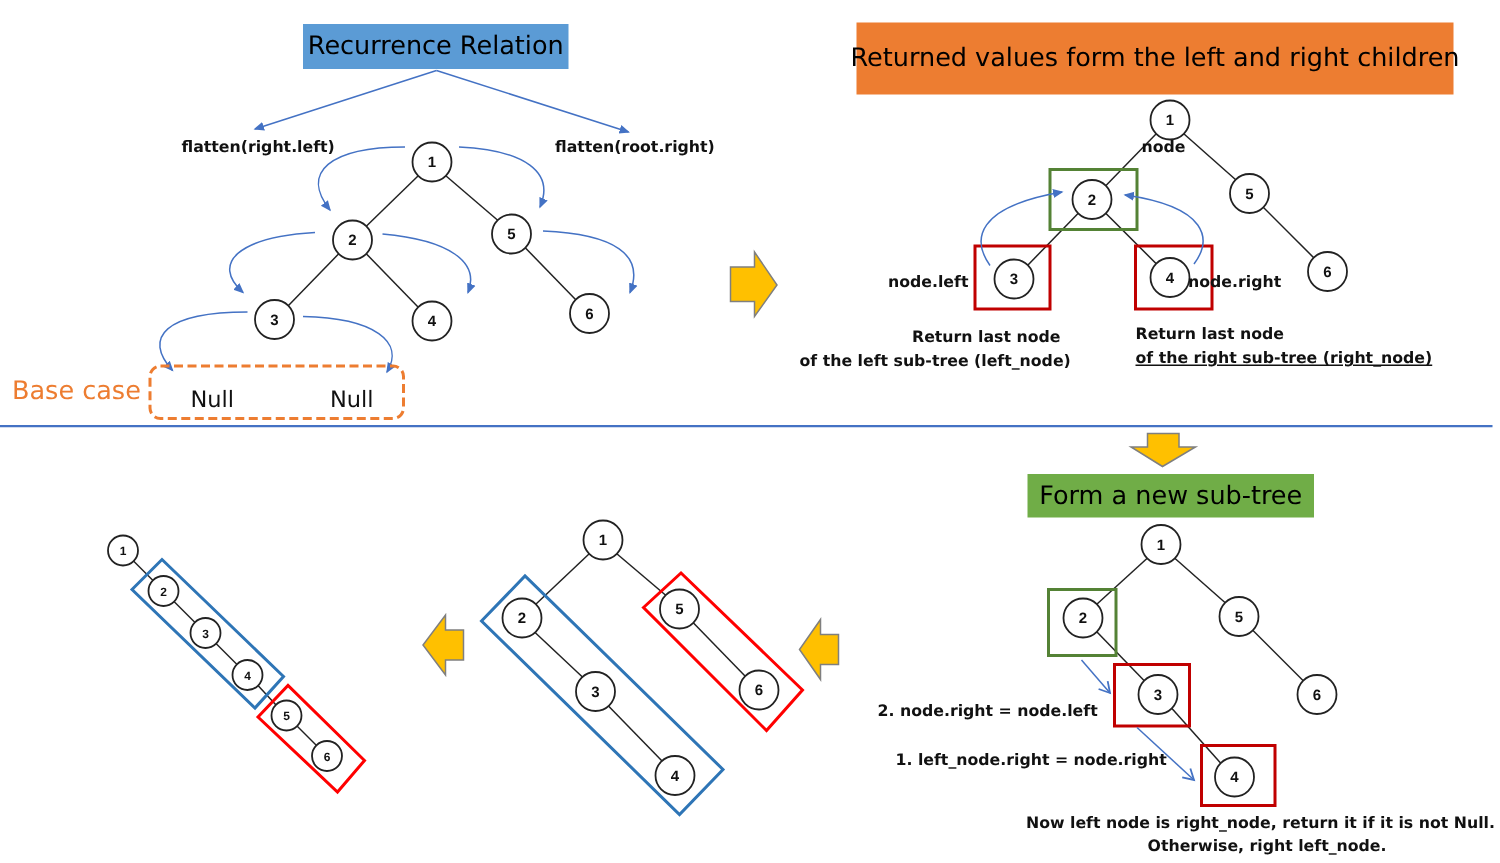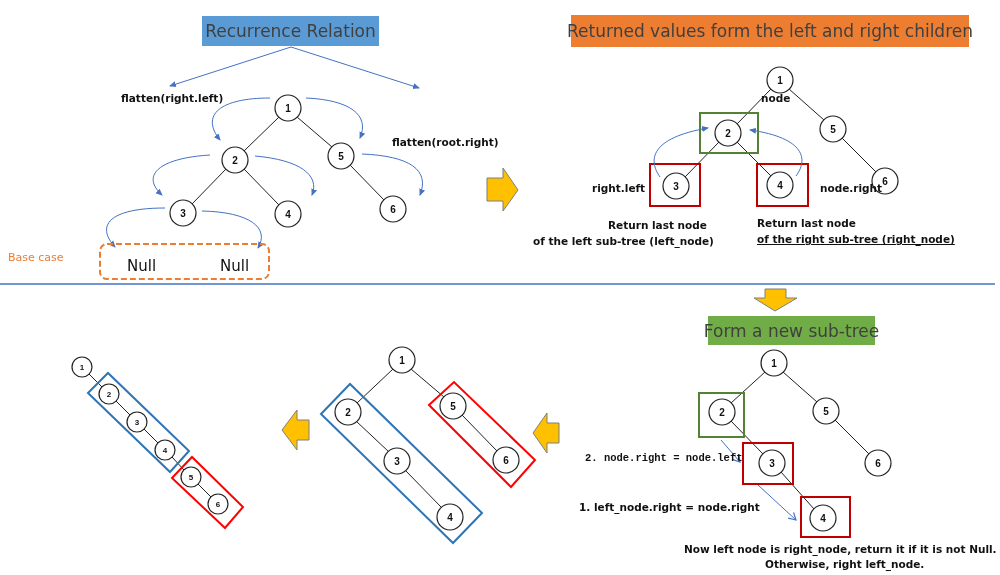--- a/index.html
+++ b/index.html
@@ -1,20 +1,20 @@
 <!DOCTYPE html>
 <html><head>
 <meta charset="utf-8">
 <style>
   html, body { margin: 0; padding: 0; background: #ffffff; }
   body { width: 1000px; height: 575px; position: relative; overflow: hidden;
          font-family: "Liberation Sans", sans-serif; }
   svg#diagram { position: absolute; left: 0; top: 0; }
   .title-box { position: absolute; display: flex; align-items: center; justify-content: center;
-               color: #404040; font-family: "DejaVu Sans", sans-serif; font-size: 17px; white-space: nowrap; }
+               color: #000000; font-family: "DejaVu Sans", sans-serif; font-size: 17px; white-space: nowrap; }
   .lbl { position: absolute; font-family: "DejaVu Sans", sans-serif; font-weight: bold;
          font-size: 10.5px; color: #111; white-space: nowrap; }
   .node-text { font-family: "Liberation Sans", sans-serif; font-weight: bold; font-size: 10px; fill: #111; }
   .node-text-sm { font-family: "Liberation Sans", sans-serif; font-weight: bold; font-size: 8px; fill: #111; }
 </style>
 </head>
 <body>
 
 <svg id="diagram" width="1000" height="575" viewBox="0 0 1000 575">
   <defs>
@@ -244,37 +244,37 @@
           <circle cx="218" cy="504" r="10" fill="#fff" stroke="#222" stroke-width="1.2"></circle>
           <text x="218" y="507" text-anchor="middle" class="node-text-sm">6</text>
         </g>
       </g>
   </g>
 </svg>
 
 <div class="title-box" style="left:202px;top:16px;width:177px;height:30px;background:#5B9BD5;">
   <span>Recurrence Relation</span>
 </div>
-<div class="title-box" style="left:571px;top:15px;width:398px;height:32px;background:#ED7D31;">
+<div class="title-box" style="left:571px;top:15px;width:398px;height:48px;background:#ED7D31;">
   <span>Returned values form the left and right children</span>
 </div>
-<div class="title-box" style="left:685px;top:316px;width:167px;height:29px;background:#70AD47;margin-left:23px;">
+<div class="title-box" style="left:685px;top:316px;width:191px;height:29px;background:#70AD47;">
   <span>Form a new sub-tree</span>
 </div>
 
 <div class="lbl" style="left:121px;top:92px;">flatten(right.left)</div>
-<div class="lbl" style="left:392px;top:92px;margin-top:44px;">flatten(root.right)</div>
-<div style="position:absolute;left:8px;top:251px;font-family:'DejaVu Sans',sans-serif;font-size:11px;color:#ED7D31;">Base case</div>
+<div class="lbl" style="left:370px;top:92px;">flatten(root.right)</div>
+<div style="position:absolute;left:8px;top:251px;font-family:'DejaVu Sans',sans-serif;font-size:17px;color:#ED7D31;">Base case</div>
 <div style="position:absolute;left:127px;top:257px;font-family:'DejaVu Sans',sans-serif;font-size:15px;color:#111;">Null</div>
 <div style="position:absolute;left:220px;top:257px;font-family:'DejaVu Sans',sans-serif;font-size:15px;color:#111;">Null</div>
 
 <div class="lbl" style="left:713px;top:92px;margin-left:48px;">node</div>
-<div class="lbl" style="left:592px;top:182px;">right.left</div>
-<div class="lbl" style="left:810px;top:182px;padding-left:10px;">node.right</div>
+<div class="lbl" style="left:592px;top:182px;">node.left</div>
+<div class="lbl" style="left:782px;top:182px;padding-left:10px;">node.right</div>
 <div class="lbl" style="left:608px;top:219px;">Return last node</div>
 <div class="lbl" style="left:533px;top:235px;">of the  left sub-tree (left_node)</div>
 <div class="lbl" style="left:757px;top:217px;">Return last node</div>
 <div class="lbl" style="left:757px;top:233px;text-decoration:underline;">of the right sub-tree (right_node)</div>
 
-<div class="lbl" style="left:585px;top:452px;font-family:Liberation Mono, monospace;">2. node.right = node.left</div>
-<div class="lbl" style="left:579px;top:501px;">1. left_node.right = node.right</div>
+<div class="lbl" style="left:585px;top:468px;">2. node.right = node.left</div>
+<div class="lbl" style="left:597px;top:501px;">1. left_node.right = node.right</div>
 <div class="lbl" style="left:684px;top:543px;">Now left node is right_node, return it if it is not Null.</div>
 <div class="lbl" style="left:765px;top:558px;">Otherwise, right left_node.</div>
 
 </body></html>

